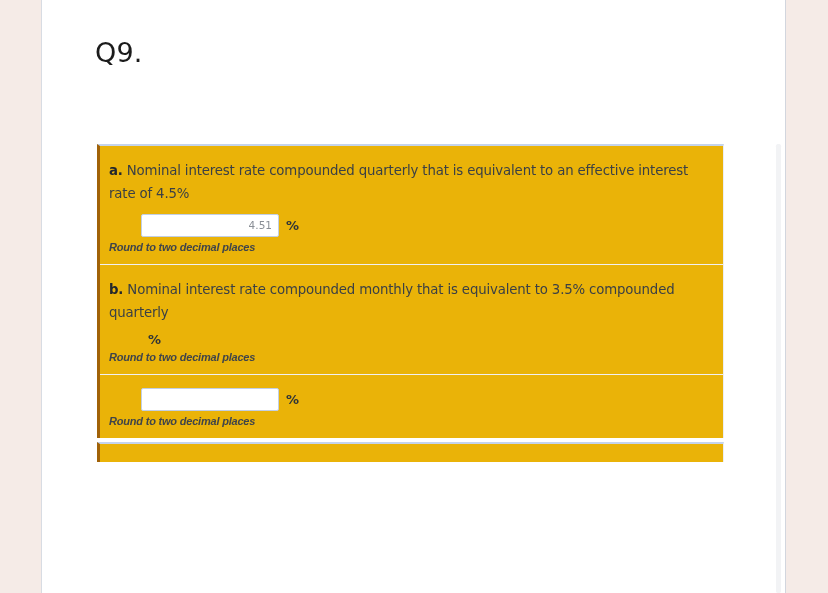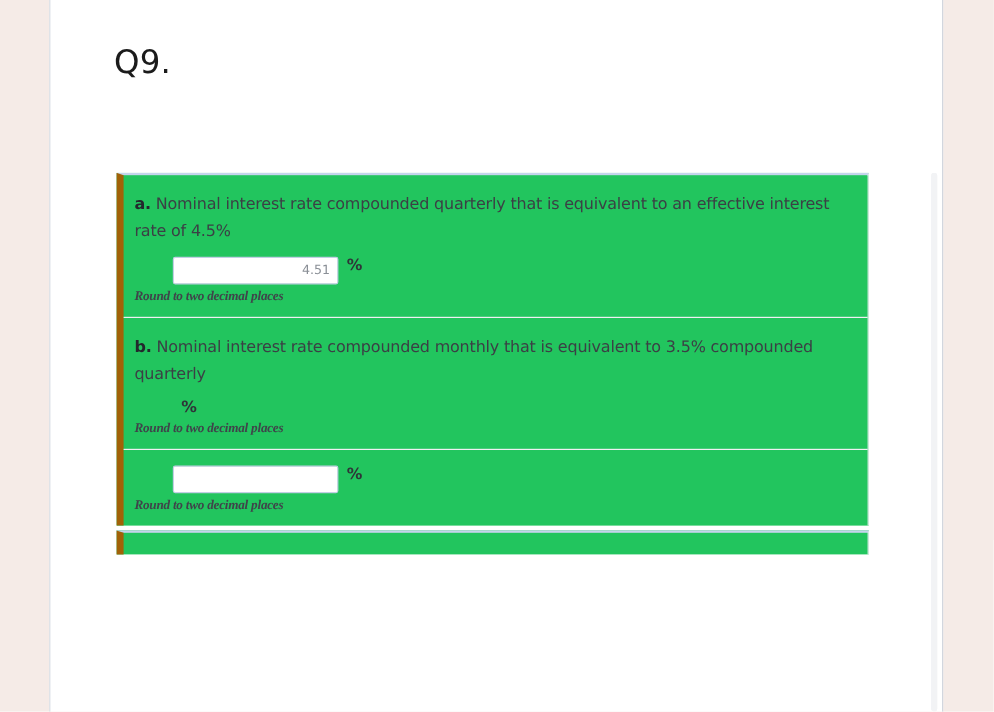--- a/index.html
+++ b/index.html
@@ -52,23 +52,23 @@
     left: 55px;
     top: 144px;
     width: 690px;
     height: 449px;
     overflow: hidden;
   }
 
   .question-card {
     position: relative;
     width: 627px;
-    background: #22c55e;
+    background: #eab308;
     border-top: 2px solid #c5d4ec;
-    border-left: 6px solid #a16207;
+    border-left: 3px solid #a16207;
     border-right: 1px solid #eceef2;
     box-sizing: border-box;
     padding: 0;
   }
   .question-card.second {
     margin-top: 4px;
     border-top: 2px solid #c5d4ec;
     height: 20px;
   }
 
@@ -88,20 +88,21 @@
     margin: 0 0 8px 0;
     letter-spacing: -0.15px;
   }
   .part-letter {
     font-weight: bold;
     color: #23282d;
   }
 
   .answer-row {
     display: flex;
+    align-items: center;
     margin: 0 0 4px 0;
     padding-left: 32px;
   }
   .answer-input {
     width: 138px;
     height: 23px;
     border: 1px solid #c2cfe4;
     border-radius: 2px;
     background: #ffffff;
     box-sizing: border-box;
@@ -121,21 +122,21 @@
     color: #2f3438;
     margin-left: 7px;
     font-family: "DejaVu Sans", sans-serif;
   }
 
   .round-note {
     font-size: 11px;
     font-style: italic;
     font-weight: bold;
     color: #3f444a;
-    font-family: Liberation Serif, serif;
+    font-family: Liberation Sans, sans-serif;
     letter-spacing: -0.2px;
     margin: 0;
   }
 
   
   #panel-scrollbar {
     position: absolute;
     left: 679px;
     top: 0;
     width: 5px;

